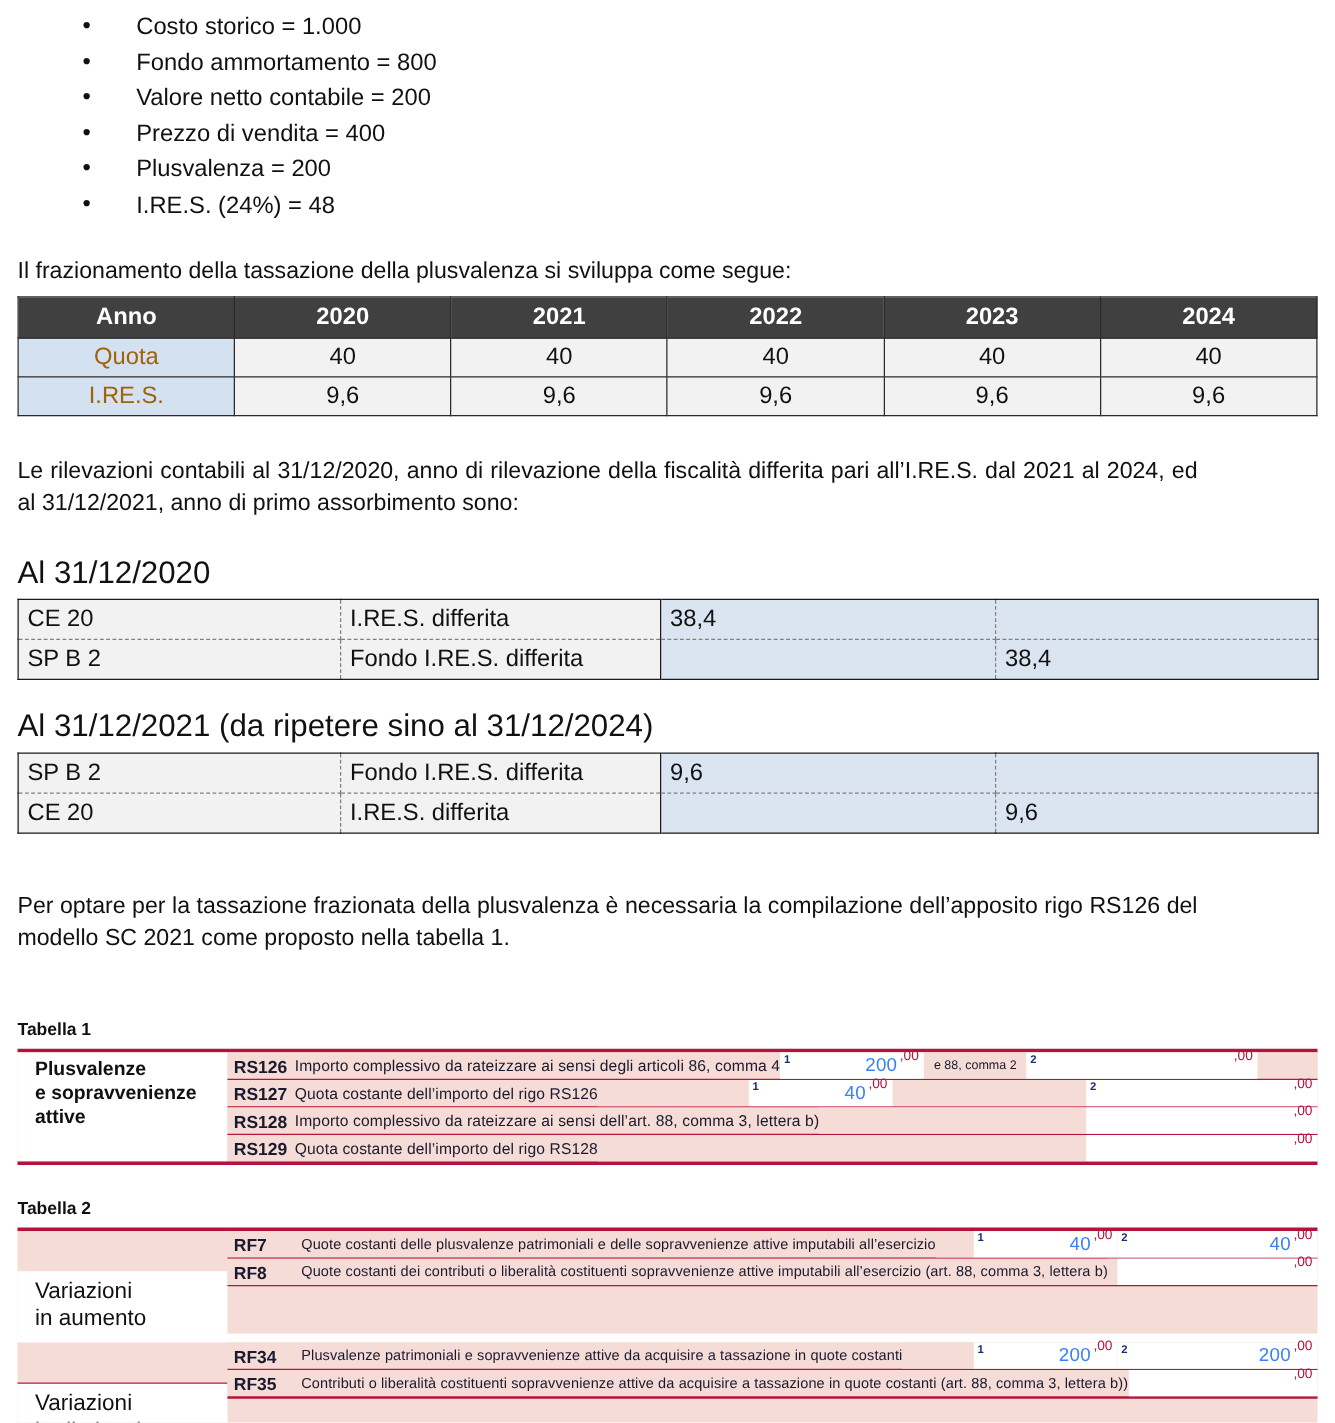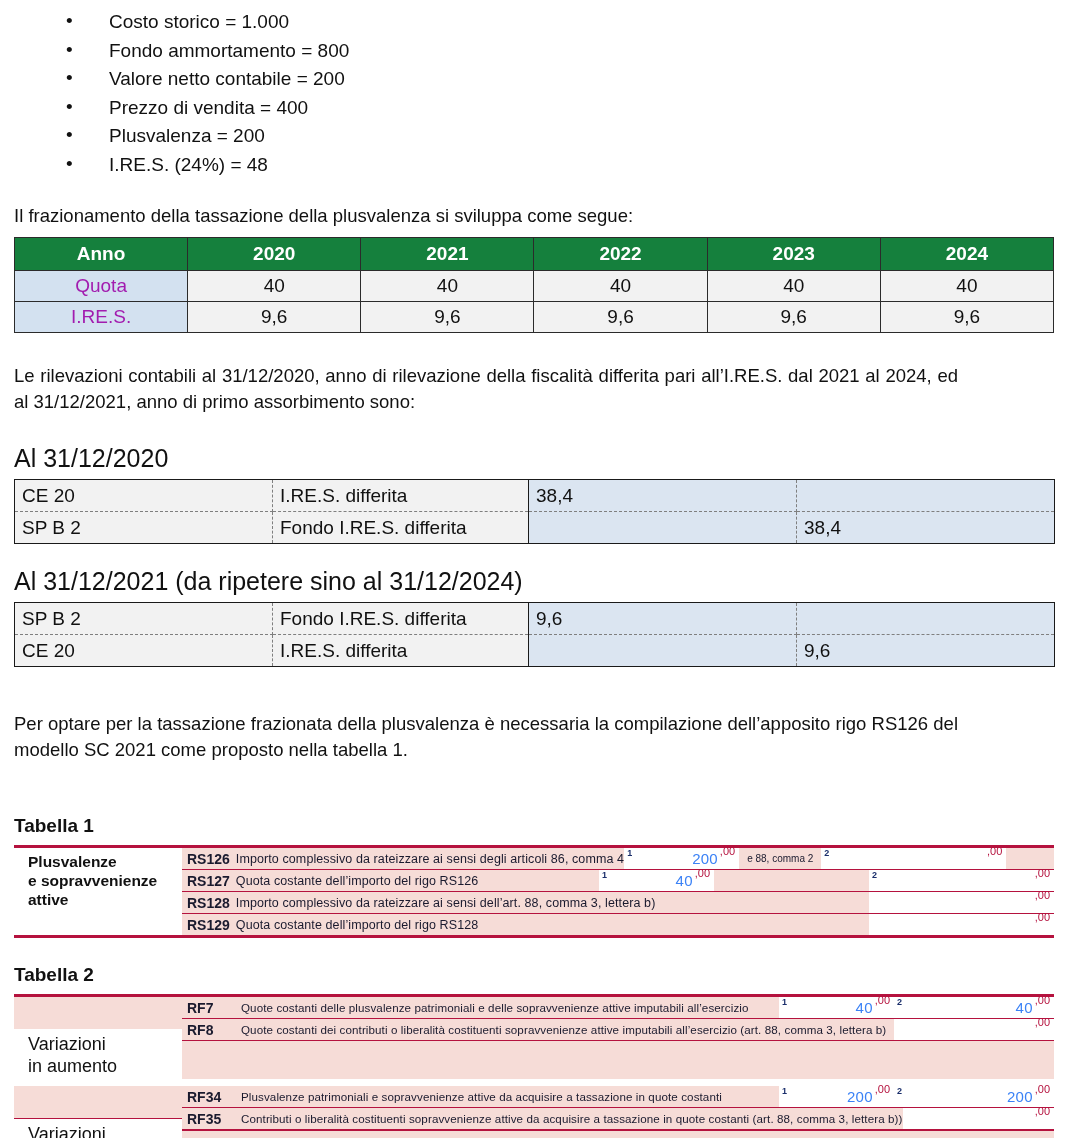--- a/index.html
+++ b/index.html
@@ -63,28 +63,28 @@
     table-layout: fixed;
   }
   table.years th, table.years td {
     border: 1px solid #2b2b2b;
     text-align: center;
     font-size: 19px;
     height: 30px;
     padding: 0;
   }
   table.years thead th {
-    background: #15803d;
+    background: #404040;
     color: #ffffff;
     font-weight: bold;
     height: 32px;
   }
   table.years tbody td.rowhead {
     background: #d3e1f0;
-    color: #a21caf;
+    color: #a16207;
   }
   table.years tbody td.val {
     background: #f2f2f2;
     color: #111;
   }
 
   
   table.acct {
     border-collapse: collapse;
     width: 1040px;
@@ -99,21 +99,21 @@
     color: #111;
   }
   table.acct td.c1 { background: #f2f2f2; border-right: 1px dashed #7f7f7f; }
   table.acct td.c2 { background: #f2f2f2; border-right: 1.4px solid #1a1a1a; }
   table.acct td.c3 { background: #dbe5f1; border-right: 1px dashed #7f7f7f; }
   table.acct td.c4 { background: #dbe5f1; }
   table.acct tr.r1 td { border-bottom: 1px dashed #7f7f7f; }
 
   
   h3.tabtitle {
-    font-size: 19px;
+    font-size: 14px;
     font-weight: bold;
     margin: 0;
     color: #111;
   }
 
   .formblock {
     width: 1040px;
     position: relative;
     font-family: "Liberation Sans", sans-serif;
   }

